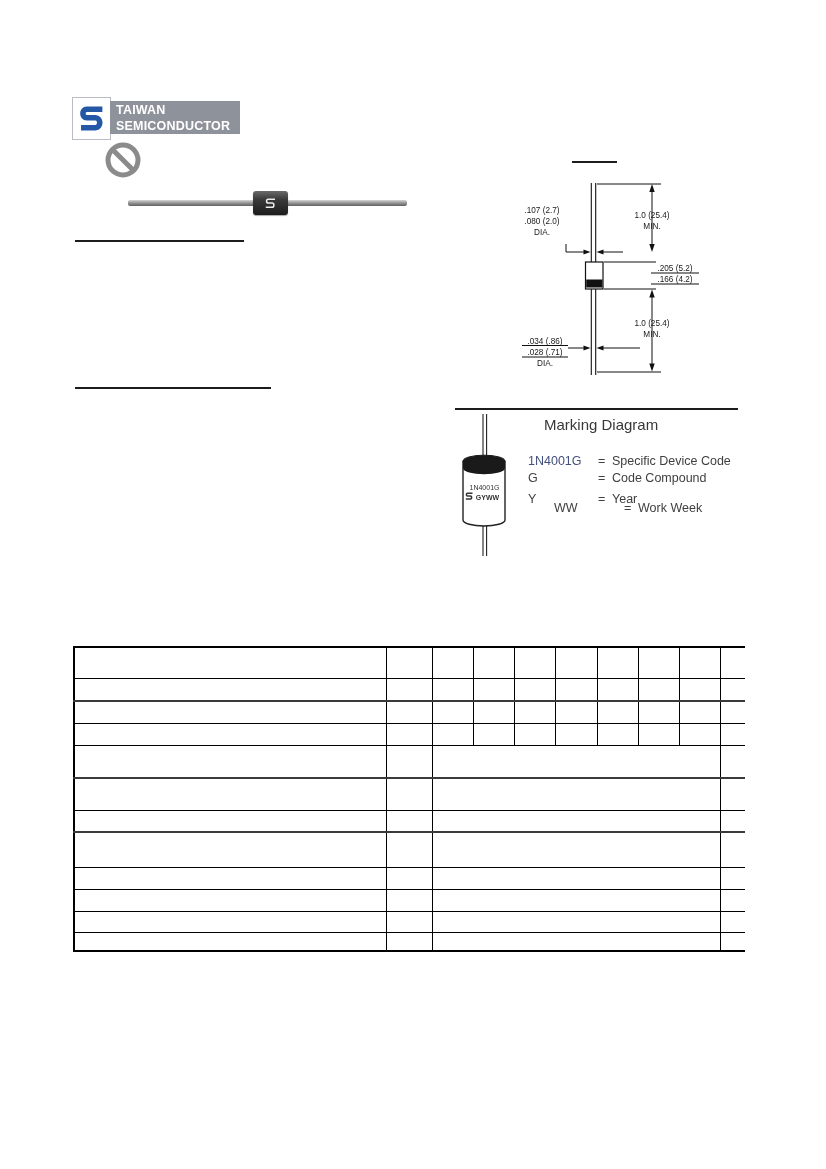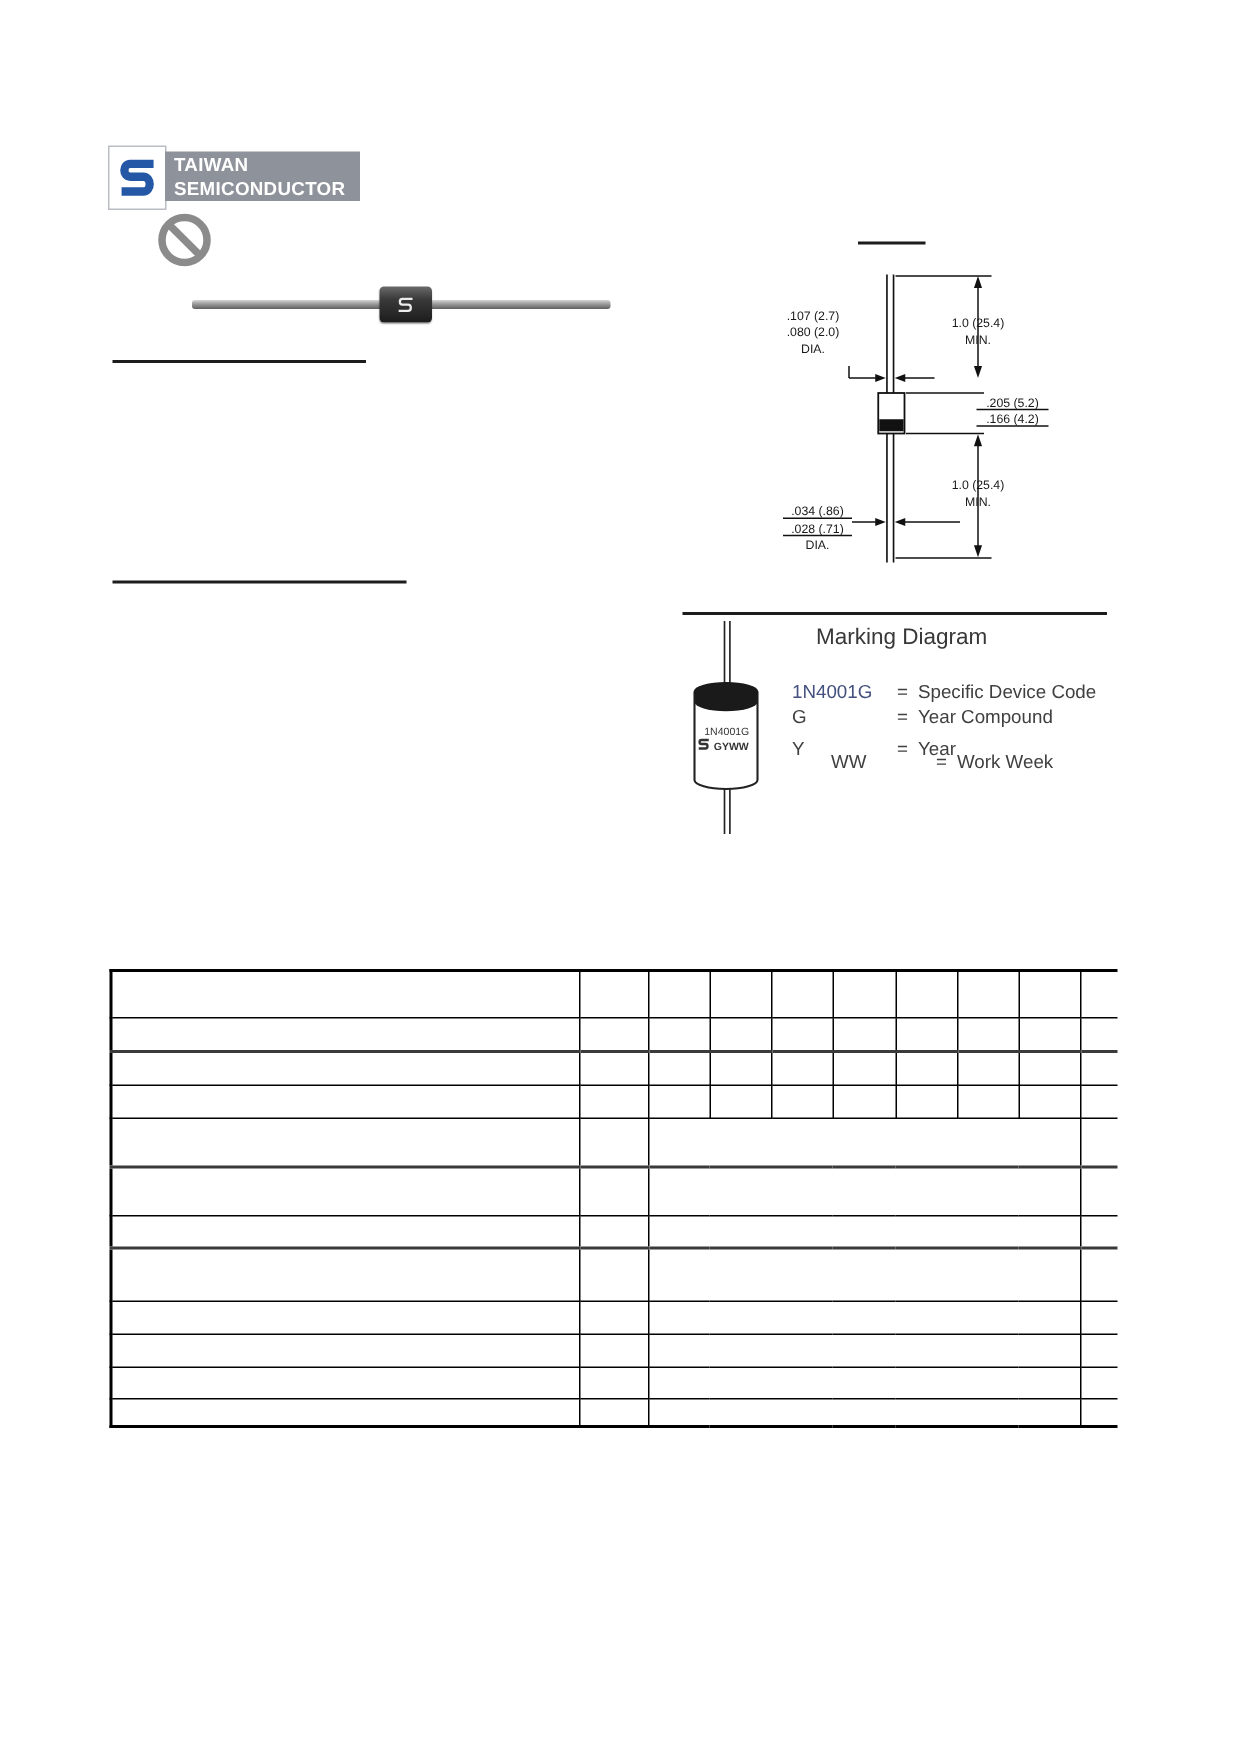--- a/index.html
+++ b/index.html
@@ -160,21 +160,21 @@
     <text x="487.5" y="500" font-size="7" fill="#333" text-anchor="middle" font-weight="bold">GYWW</text>
   </svg>
 
   <div class="abs marking-title">Marking Diagram</div>
 
   <div class="abs legend">
     <div class="legend-row">
       <span class="code">1N4001G</span><span class="eq">=</span><span>Specific Device Code</span>
     </div>
     <div class="legend-row">
-      <span class="code">G</span><span class="eq">=</span><span>Year Compound</span>
+      <span class="code">G</span><span class="eq">=</span><span>Code Compound</span>
     </div>
     <div class="legend-row">
       <span class="code">Y</span><span class="eq">=</span><span>Year</span>
     </div>
     <div class="legend-row">
       <span class="code">WW</span><span class="eq">=</span><span>Work Week</span>
     </div>
   </div>
 
   <div class="abs ratings-wrap">

